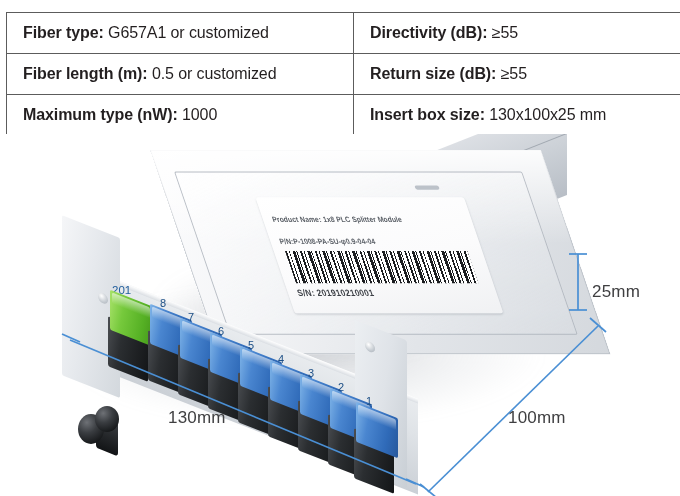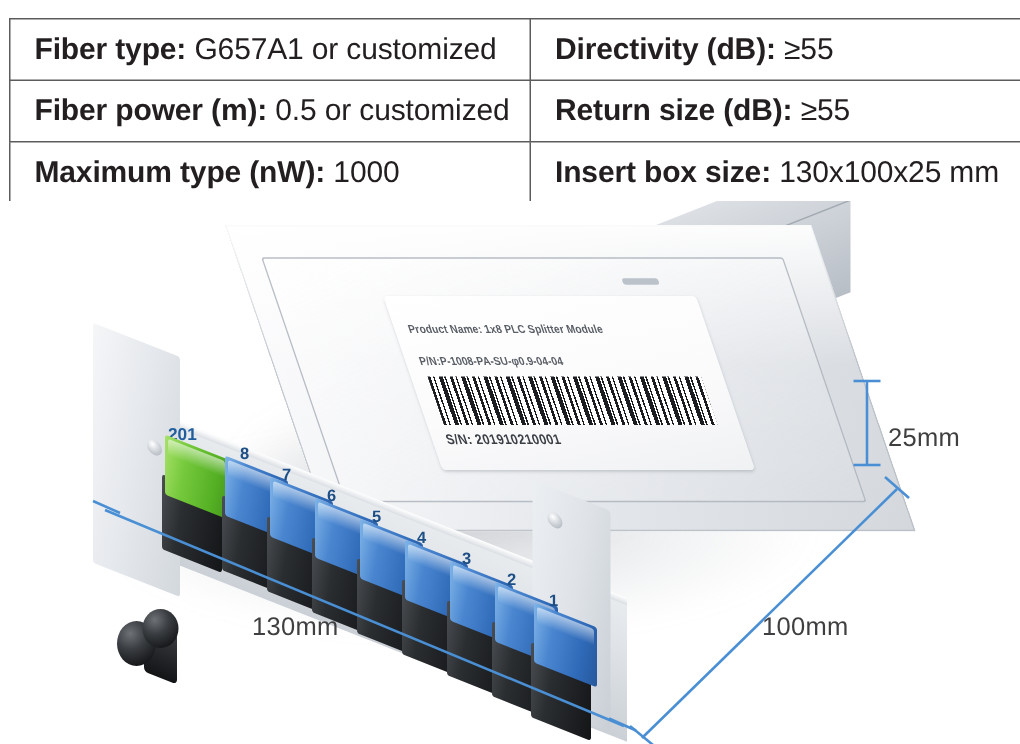--- a/index.html
+++ b/index.html
@@ -13,21 +13,21 @@
 
   
   #spec-table{
     position:absolute;left:6px;top:12px;width:668px;height:121px;
     border-collapse:collapse;table-layout:fixed;
   }
   #spec-table td{
     border:1.6px solid #5c5c5c;
     padding:0 0 0 16px;
     height:40px;vertical-align:middle;
-    font-size:20px;line-height:1.15;
+    font-size:16px;line-height:1.15;
     white-space:nowrap;letter-spacing:-0.1px;
   }
   #spec-table td.c-left{width:330px;}
   #spec-table td.c-right{width:338px;}
   #spec-table .k{font-weight:bold;}
   #spec-table .v{font-weight:normal;}
 
   
   #photo{
     position:absolute;left:0;top:134px;width:680px;height:362px;
@@ -176,21 +176,21 @@
     background:linear-gradient(100deg,#4b4e52 0%,#2b2e31 34%,#131517 100%);
   }
   .port.blue .body{background:linear-gradient(100deg,#7fb4e8 0%,#4a86d0 30%,#2f6ab8 72%,#27589c 100%);}
   .port.green .body{background:linear-gradient(100deg,#a8e26a 0%,#76c93c 32%,#55b024 75%,#46971c 100%);}
   .port .gloss{
     position:absolute;left:2px;top:2px;width:38px;height:11px;
     background:linear-gradient(180deg,rgba(255,255,255,.55),rgba(255,255,255,0));
     border-radius:2px;transform:skewY(21.5deg);
   }
   .port-num{
-    position:absolute;font-size:11px;font-weight:bold;color:#1d4f86;
+    position:absolute;font-size:11px;font-weight:normal;color:#1d4f86;
     letter-spacing:0;
   }
   .port-num.g{color:#1f5d9c;font-size:11.5px;}
 
   
   #dims{position:absolute;left:0;top:0;width:680px;height:362px;pointer-events:none;}
   .dim-text{
     position:absolute;font-size:17px;color:#3f3f41;
     font-family:"Liberation Sans","DejaVu Sans",sans-serif;
     letter-spacing:.2px;white-space:nowrap;
@@ -206,21 +206,21 @@
         <span class="k">Fiber type:</span>
         <span class="v">G657A1 or customized</span>
       </td>
       <td class="c-right">
         <span class="k">Directivity (dB):</span>
         <span class="v">≥55</span>
       </td>
     </tr>
     <tr>
       <td class="c-left">
-        <span class="k">Fiber power (m):</span>
+        <span class="k">Fiber length (m):</span>
         <span class="v">0.5 or customized</span>
       </td>
       <td class="c-right">
         <span class="k">Return size (dB):</span>
         <span class="v">≥55</span>
       </td>
     </tr>
     <tr>
       <td class="c-left">
         <span class="k">Maximum type (nW):</span>

